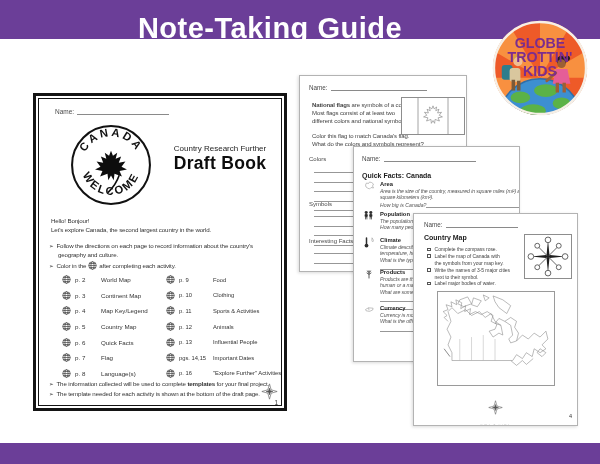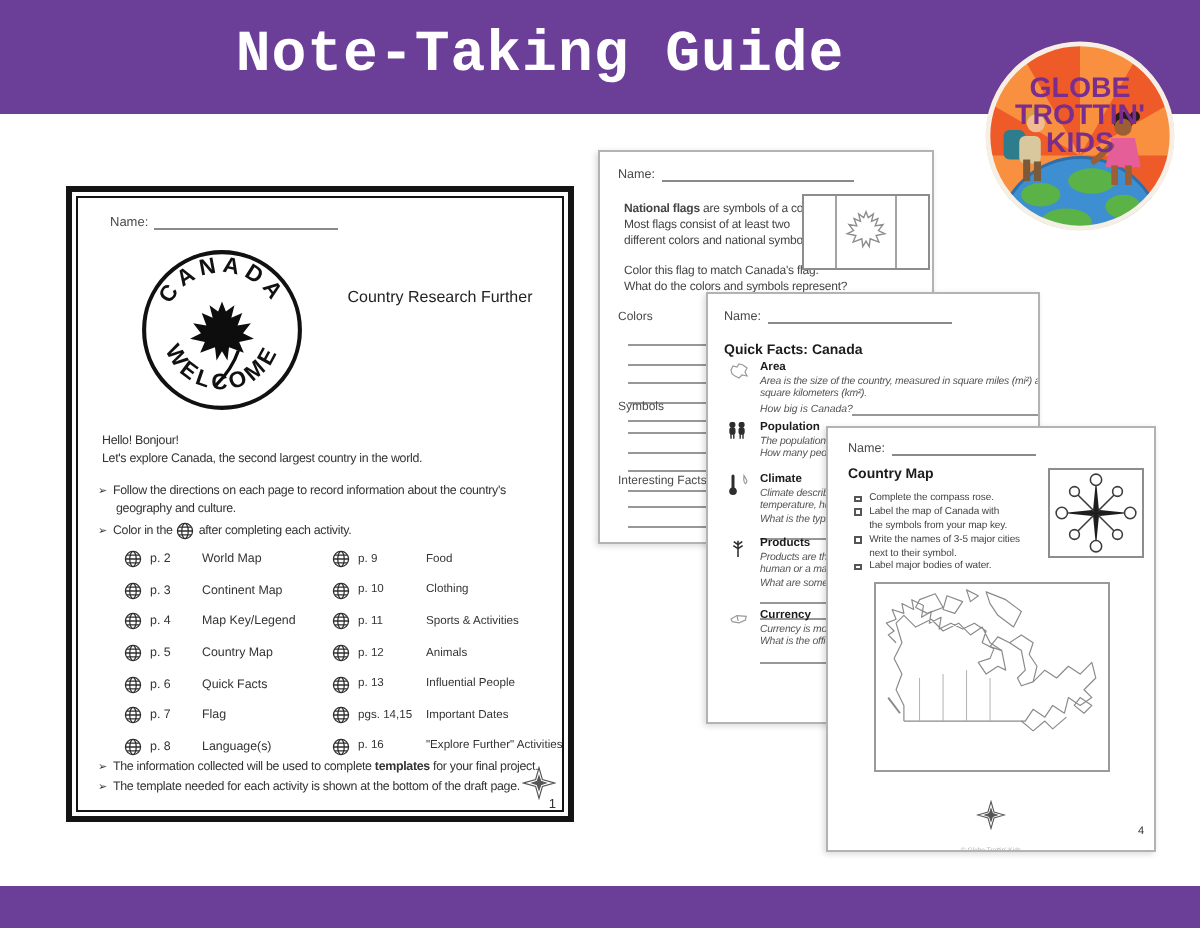--- a/index.html
+++ b/index.html
@@ -1,20 +1,20 @@
 <!DOCTYPE html>
 <html><head>
 <meta charset="utf-8">
 <style>
   html,body{margin:0;padding:0;background:#fff;}
   *{box-sizing:border-box;}
   .stage{position:relative;width:600px;height:464px;background:#fff;overflow:hidden;
          font-family:"Liberation Sans","DejaVu Sans",sans-serif;}
   
-  .headerbar{position:absolute;left:0;top:0;width:600px;height:57px;background:#6b3e98;font-family:Liberation Mono, monospace;}
+  .headerbar{position:absolute;left:0;top:0;width:600px;height:39px;background:#6b3e98;}
   .headerbar h1{margin:0;width:540px;text-align:center;line-height:56px;color:#fff;
                 font-size:29px;font-weight:800;letter-spacing:.5px;}
   .bottombar{position:absolute;left:0;top:443px;width:600px;height:21px;background:#6b3e98;}
   
   .logo{position:absolute;left:491px;top:19px;width:98px;height:98px;}
   
   .page{position:absolute;background:#fff;border:1px solid #b3b3b3;
         box-shadow:-1px 1px 3px rgba(0,0,0,.15);overflow:hidden;}
   .namerow{position:absolute;display:flex;align-items:flex-end;color:#4a4a4a;}
   .nline{border-bottom:1px solid #8a8a8a;height:7px;margin-left:3px;}
@@ -157,20 +157,21 @@
       <path d="M48 50 C46 56, 42 62, 37 67" stroke="#0d0d0d" stroke-width="1.6" fill="none"></path>
       <text font-size="11" font-weight="bold" fill="#111" letter-spacing="2.5">
         <textPath href="#arcTop" startOffset="50%" text-anchor="middle">CANADA</textPath>
       </text>
       <text font-size="11" font-weight="bold" fill="#111" letter-spacing="2">
         <textPath href="#arcBot" startOffset="50%" text-anchor="middle">WELCOME</textPath>
       </text>
     </svg>
 
     <div class="cr-sub">Country Research Further</div>
+    <div class="cr-title">Draft Book</div>
 
     <div class="cv-t" style="left:15px;top:121px">Hello! Bonjour!</div>
     <div class="cv-t" style="left:15px;top:130px">Let's explore Canada, the second largest country in the world.</div>
 
     <div class="cv-t" style="left:13px;top:146px">
       <span class="marker">➢</span><span>Follow the directions on each page to record information about the country's</span>
     </div>
     <div class="cv-t" style="left:22px;top:155px">geography and culture.</div>
 
     <div class="cv-t" style="left:13px;top:165px;display:flex;align-items:center">

